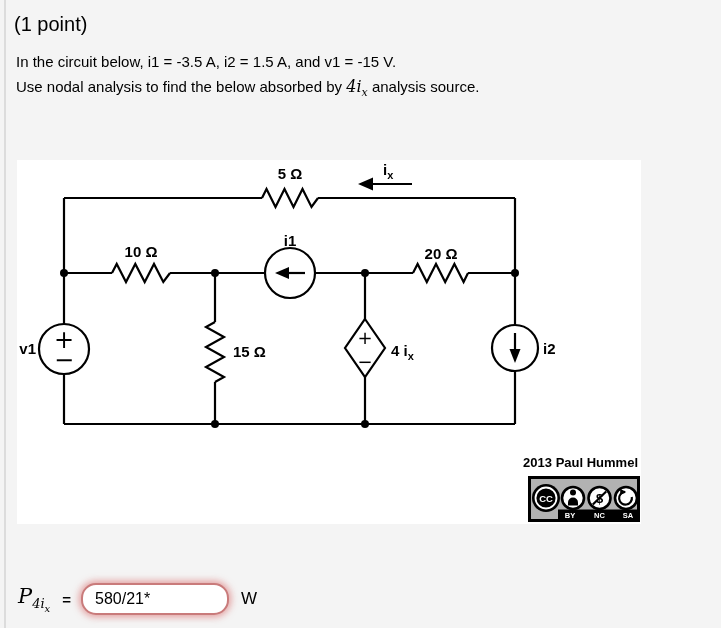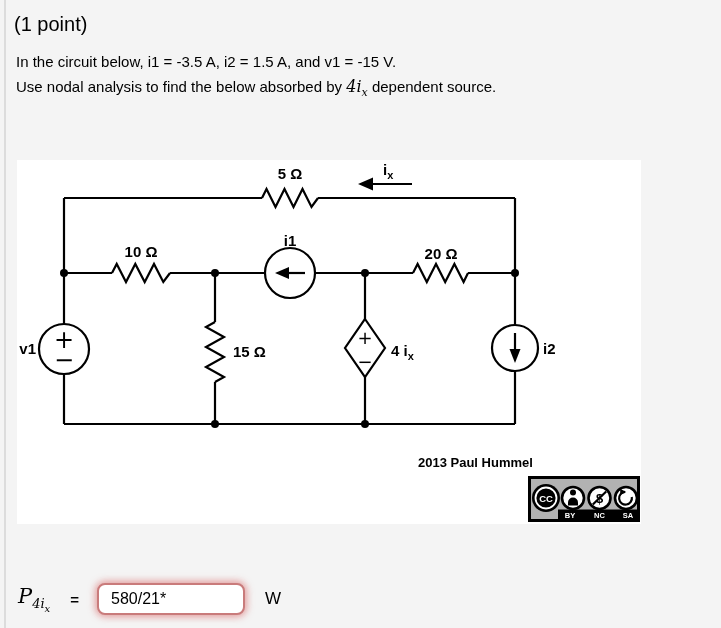--- a/index.html
+++ b/index.html
@@ -10,30 +10,30 @@
   }
   .left-divider{position:absolute;left:4px;top:0;width:2px;height:628px;background:#dcdcdc;}
   .points{position:absolute;left:14px;top:13px;font-size:20px;}
   .stmt{position:absolute;left:16px;font-size:15px;white-space:nowrap;}
   .stmt1{top:53px;}
   .stmt2{top:77px;}
   .mathvar{font-family:"DejaVu Serif",serif;font-style:italic;font-size:16px;}
   .mathvar sub{font-size:11px;font-style:italic;}
   .panel{position:absolute;left:17px;top:160px;width:624px;height:364px;background:#ffffff;}
   .panel svg.circuit{position:absolute;left:0;top:0;}
-  .credit{position:absolute;right:3px;top:295px;width:220px;text-align:left;
+  .credit{position:absolute;right:3px;top:295px;width:220px;text-align:right;
           font-size:13px;font-weight:bold;}
   .badge{position:absolute;left:511px;top:316px;}
-  .answer-row{position:absolute;left:18px;top:583px;display:flex;align-items:center;gap:18px;}
+  .answer-row{position:absolute;left:18px;top:583px;display:flex;align-items:center;gap:10px;}
   .ans-label{font-family:"DejaVu Serif",serif;font-style:italic;font-size:21px;}
   .ans-label sub{font-size:13px;}
   .ans-label sub sub{font-size:10px;}
   .eq{font-size:15px;font-weight:bold;margin-left:2px;}
   .answer-input{
-    width:120px;height:28px;border:2px solid #c97b7b;border-radius:8px;
+    width:120px;height:28px;border:2px solid #c97b7b;border-radius:15px;
     box-shadow:0 0 7px 2px rgba(222,129,129,0.75);
     padding:0 12px;font-family:"Liberation Sans",sans-serif;font-size:16px;color:#000;
     outline:none;background:#fff;
   }
   .unit{font-size:17px;margin-left:2px;}
   .clabel{font-family:"Liberation Sans",sans-serif;font-weight:bold;font-size:15px;fill:#000;}
   .csub{font-size:11px;}
   .wire{stroke:#000;stroke-width:2.2;fill:none;}
   .comp{stroke:#000;stroke-width:2.2;fill:#fff;}
   .dot{fill:#000;stroke:none;}
@@ -41,21 +41,21 @@
 </style>
 </head>
 <body>
 
 <div class="left-divider"></div>
 
 <div class="points">(1 point)</div>
 
 <div class="stmt stmt1">In the circuit below, i1 = -3.5 A, i2 = 1.5 A, and v1 = -15 V.</div>
 
-<div class="stmt stmt2"><span>Use nodal analysis to find the below absorbed by </span><span class="mathvar"><span>4i</span><sub>x</sub></span><span> dependent source.</span></div>
+<div class="stmt stmt2"><span>Use nodal analysis to find the below absorbed by </span><span class="mathvar"><span>4i</span><sub>x</sub></span><span> analysis source.</span></div>
 
 <div class="panel">
 
   <svg class="circuit" width="624" height="364" viewBox="0 0 624 364">
 
     <path class="wire" d="M47,38 H245 M301,38 H498"></path>
     <polyline class="wire" points="245,38 249.5,29 258.5,47 267.5,29 276.5,47 285.5,29 294.5,47 301,38"></polyline>
 
     <path class="wire" d="M47,38 V164 M47,214 V264"></path>
     <path class="wire" d="M498,38 V165 M498,211 V264"></path>

